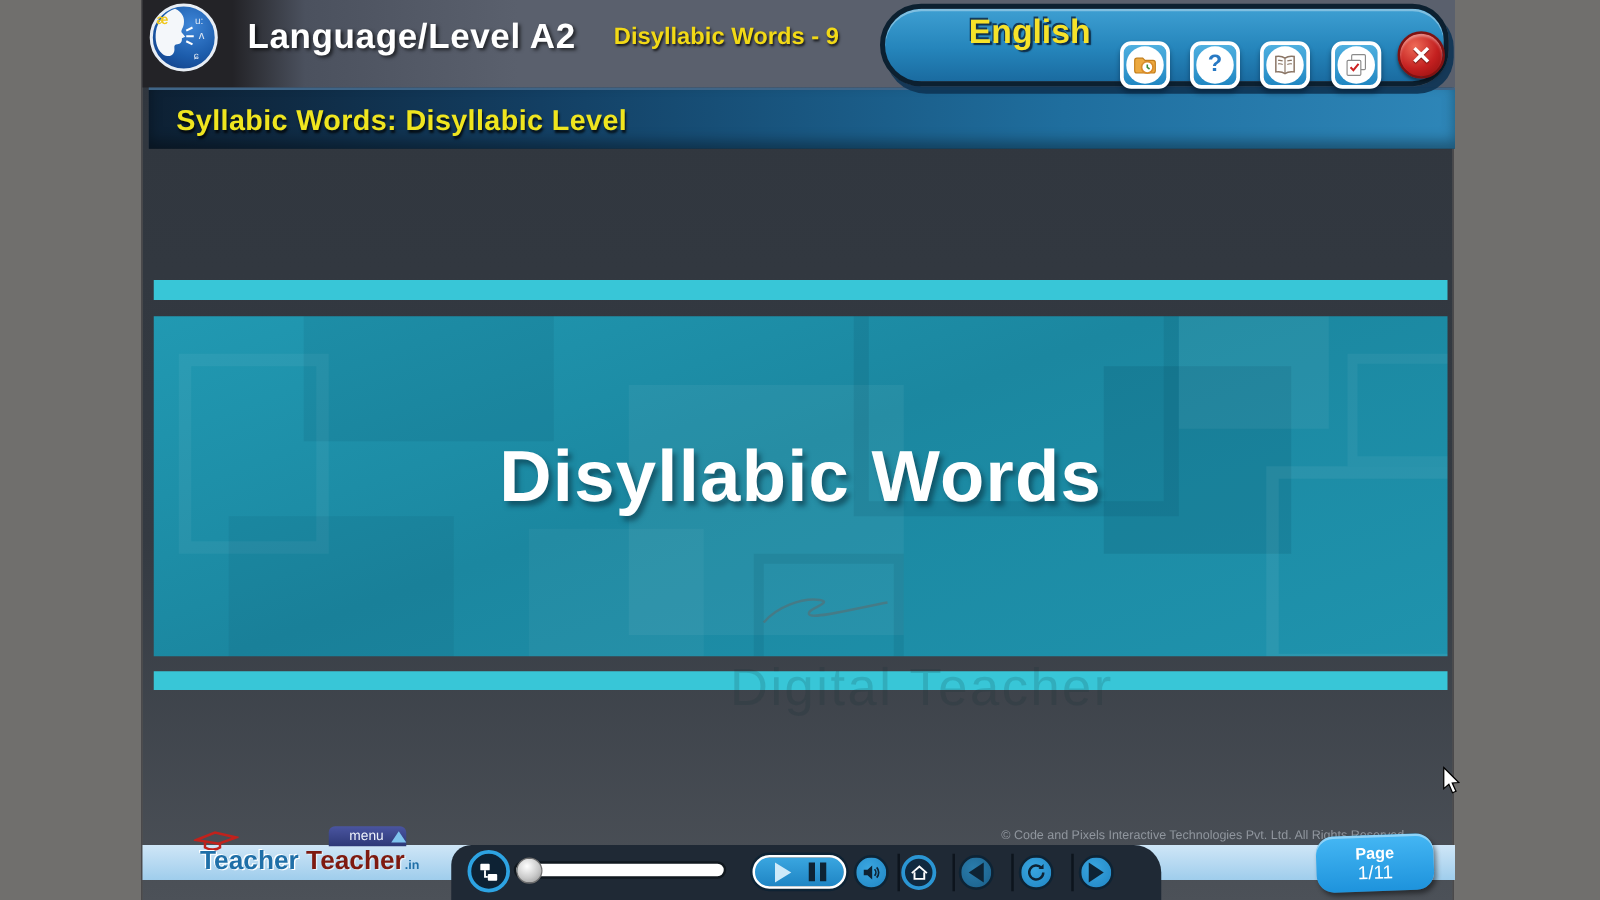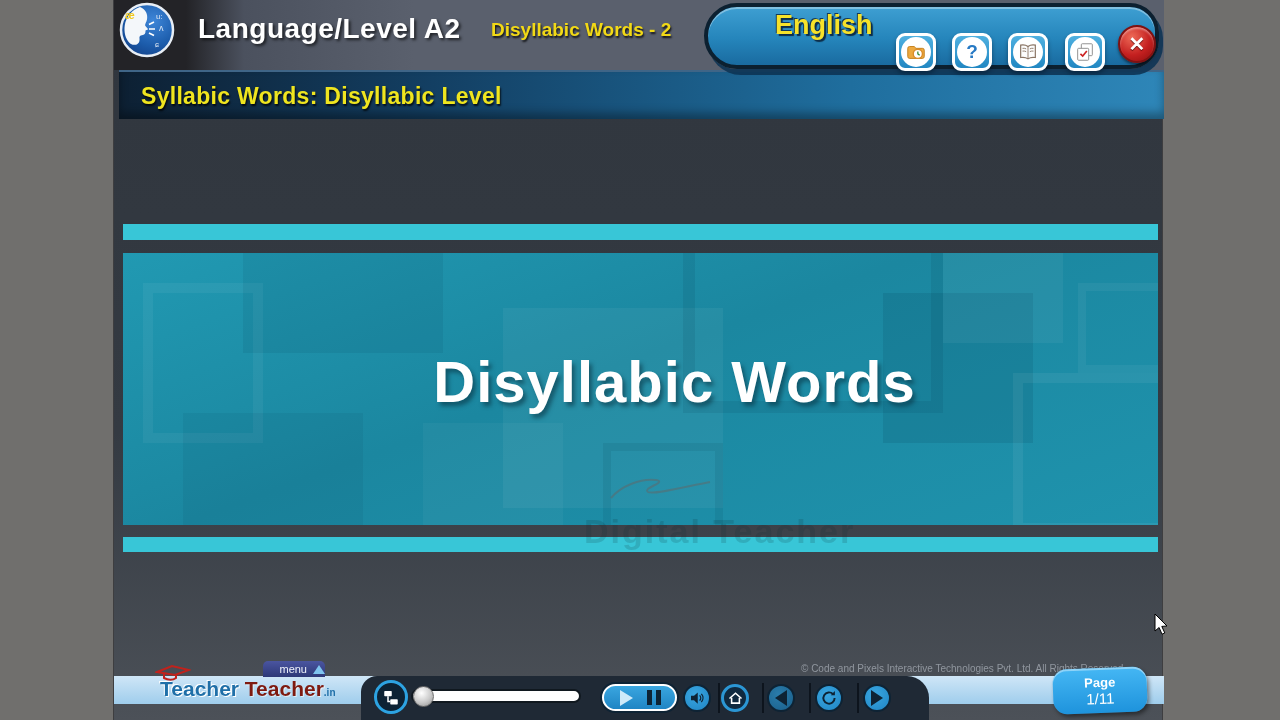--- a/index.html
+++ b/index.html
@@ -47,22 +47,22 @@
 
   
   .tealbar{position:absolute;left:9px;width:1035px;background:#38c6d7;}
   .bar1{top:224px;height:16px;}
   .bar2{top:537px;height:15px;}
   .slidearea{position:absolute;left:9px;top:253px;width:1035px;height:272px;overflow:hidden;
              background:linear-gradient(160deg,#2199b2 0%,#1b87a0 45%,#1f93ad 100%);}
   .sq{position:absolute;}
   .slidetitle{position:absolute;left:0;top:95px;width:100%;text-align:center;
               font-size:58px;font-weight:bold;color:#ffffff;letter-spacing:1px;
-              text-shadow:3px 4px 4px rgba(8,45,60,.55);margin-left:34px;}
-  .watermark{position:absolute;left:470px;top:512px;font-size:34px;font-weight:bold;
+              text-shadow:3px 4px 4px rgba(8,45,60,.55);}
+  .watermark{position:absolute;left:470px;top:526px;font-size:42px;font-weight:normal;
              color:rgba(12,42,52,.16);z-index:5;letter-spacing:2px;white-space:nowrap;}
   .squiggle{position:absolute;left:492px;top:468px;opacity:.3;}
 
   
   .menutab{position:absolute;left:149px;top:661px;width:62px;height:16px;z-index:4;
            background:linear-gradient(#4a55a0,#2d3877);border-radius:5px 5px 0 0;
            display:flex;align-items:center;justify-content:flex-end;gap:6px;cursor:pointer;}
   .menutab span{font-size:11px;color:#eef2fb;}
   .menutab .tri{width:0;height:0;border-left:6px solid transparent;border-right:6px solid transparent;
            border-bottom:9px solid #7fc4ef;}
@@ -128,21 +128,21 @@
           <circle cx="28" cy="28" r="26" fill="url(#lg)" stroke="#e8eef5" stroke-width="2.5"></circle>
           <path d="M21 5c6 2.5 8 7.5 7 12.5-.6 3-2.2 4.2-1.8 6.2l3 3.6-2.7 1.3c.3 3-1.1 4.5-3.6 4.7-1.9.1-2.7 1.2-2.4 3.1.5 3.9-1.7 6.8-5.7 6.4-1.6-.1-3.1-.8-4.2-1.9C6.2 37 4.8 29.5 5.8 23 6.9 15.5 13 7.5 21 5z" fill="#f4f7fa"></path>
           <path d="M30 22.5l5-2.5M30 27h6M30 31l5 2.5" stroke="#ffffff" stroke-width="1.7" fill="none"></path>
           <text x="6" y="17" font-size="11" font-weight="bold" fill="#f0c81e">æ</text>
           <text x="37" y="17" font-size="8" fill="#dfe8f4">u:</text>
           <text x="40" y="29" font-size="9" fill="#dfe8f4">ʌ</text>
           <text x="36" y="45" font-size="8" fill="#dfe8f4">ɕ</text>
         </svg>
       </div>
       <div class="course">Language/Level A2</div>
-      <div class="lesson">Disyllabic Words - 2</div>
+      <div class="lesson">Disyllabic Words - 9</div>
     </div>
 
     <div class="topicbar">
       <span>Syllabic Words: Disyllabic Level</span>
     </div>
 
     <div class="tealbar bar1"></div>
     <div class="slidearea">
       <div class="sq" style="left:20px;top:30px;width:120px;height:160px;border:10px solid rgba(255,255,255,.05);"></div>
       <div class="sq" style="left:120px;top:-40px;width:200px;height:140px;background:rgba(0,40,60,.08);"></div>

